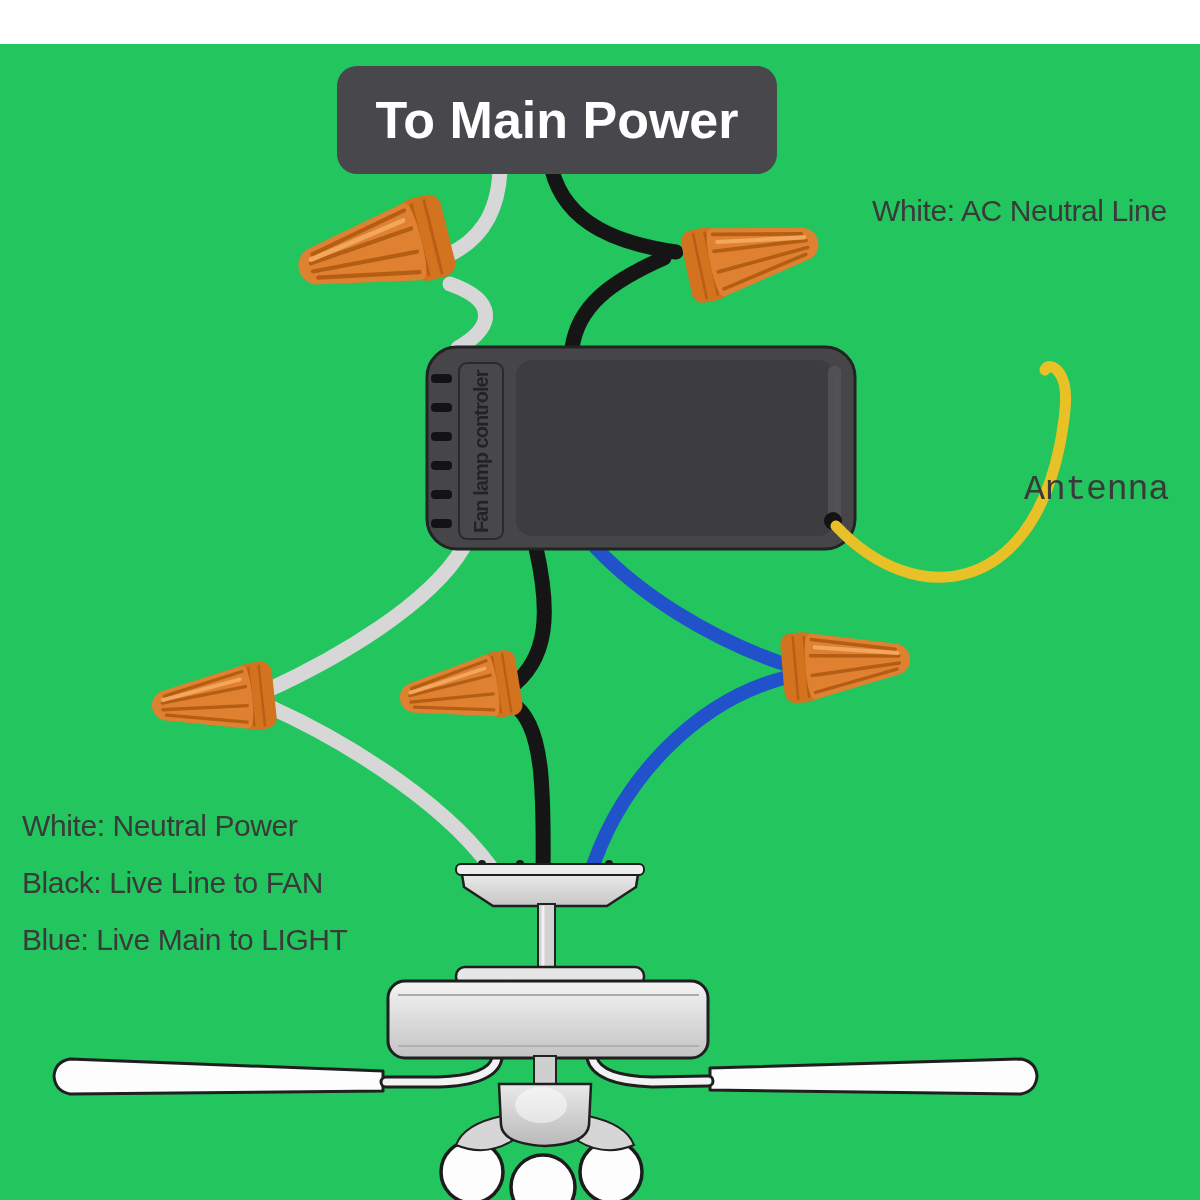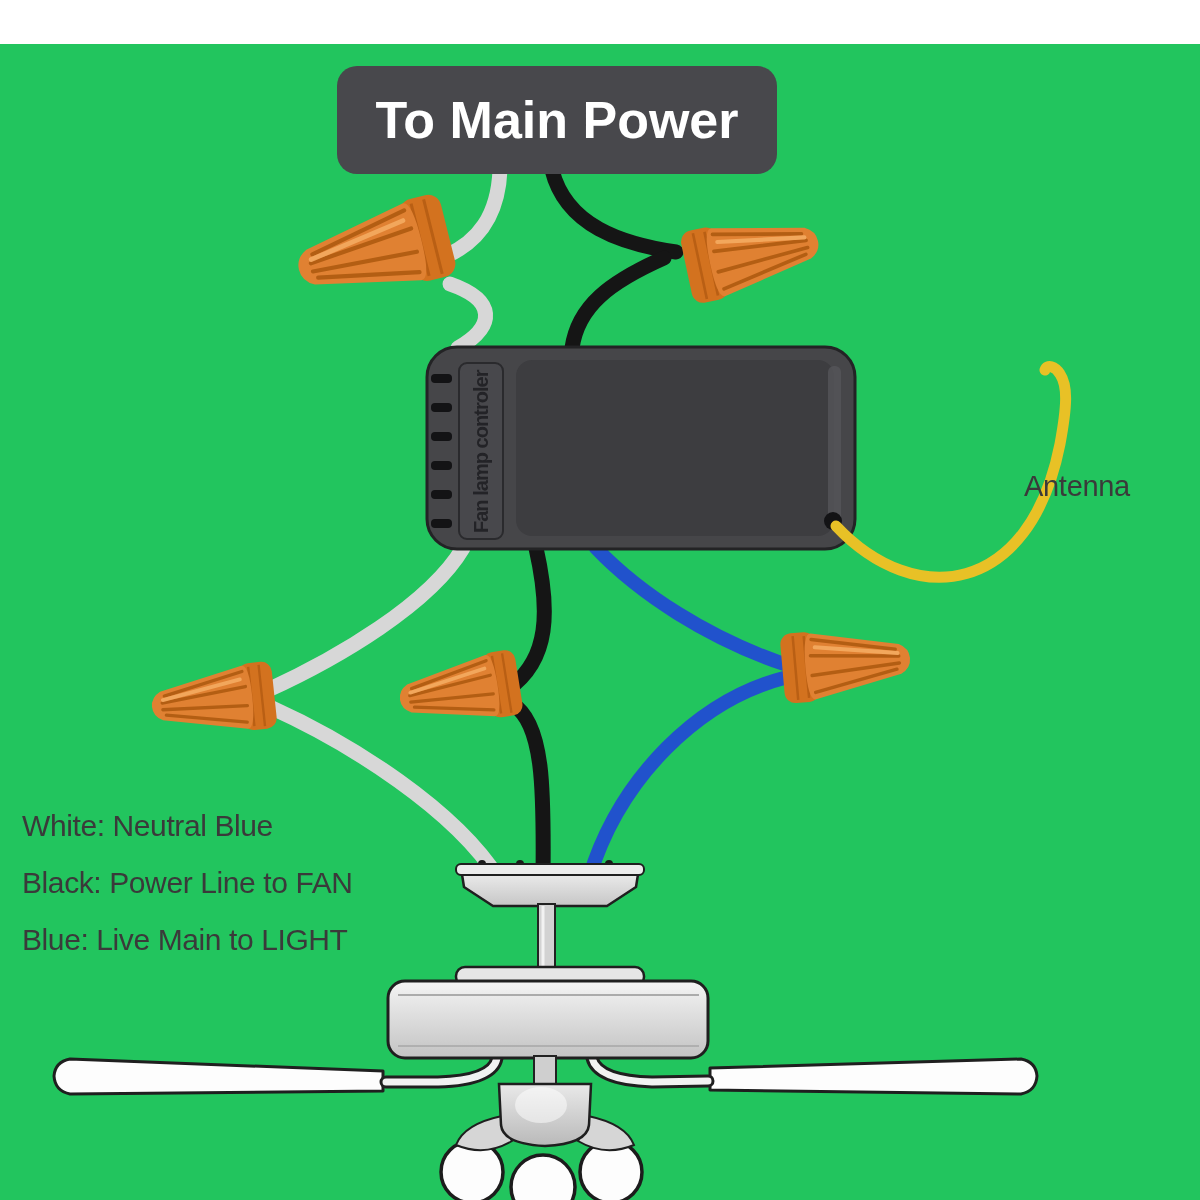--- a/index.html
+++ b/index.html
@@ -35,21 +35,21 @@
   .banner{position:absolute;left:337px;top:22px;width:440px;height:108px;
           background:var(--banner-bg,#48484c);border-radius:20px;
           display:flex;align-items:center;justify-content:center;}
   .banner span{color:var(--banner-text,#ffffff);font-size:52px;font-weight:bold;}
   .legend{position:absolute;color:var(--label-text,#3a3a3a);font-size:30px;letter-spacing:-.4px;}
   .legend div{height:55px;line-height:55px;white-space:nowrap;}
   #ac-legend{left:872px;top:139px;}
   #out-legend{left:22px;top:753px;}
   #out-legend div{height:57px;line-height:57px;}
   #antenna-label{position:absolute;left:1024px;top:426px;color:var(--label-text,#3a3a3a);
-                 font-size:29px;letter-spacing:-.3px;}
+                 font-size:35px;letter-spacing:-.3px;font-family:Liberation Mono, monospace;}
 </style>
 </head>
 <body>
 
 <div id="stage">
 
   <svg id="diagram-svg" viewBox="0 0 1200 1200" xmlns="http://www.w3.org/2000/svg">
     <defs>
       <linearGradient id="gHouse" x1="0" y1="0" x2="0" y2="1">
         <stop offset="0" stop-color="#f4f4f4"></stop>
@@ -157,23 +157,24 @@
         <circle cx="543" cy="1143" r="32" fill="#fdfdfd" stroke="#1c1c1c" stroke-width="3.5"></circle>
       </g>
     </g>
   </svg>
 
   <div class="banner">
     <span>To Main Power</span>
   </div>
 
   <div id="ac-legend" class="legend">
+    <div>White: AC Neutral Line</div>
   </div>
 
   <div id="antenna-label">Antenna</div>
 
   <div id="out-legend" class="legend">
-    <div>White: Neutral Blue</div>
-    <div>Black: Power Line to FAN</div>
+    <div>White: Neutral Power</div>
+    <div>Black: Live Line to FAN</div>
     <div>Blue: Live Main to LIGHT</div>
   </div>
 
 </div>
 
 </body></html>

